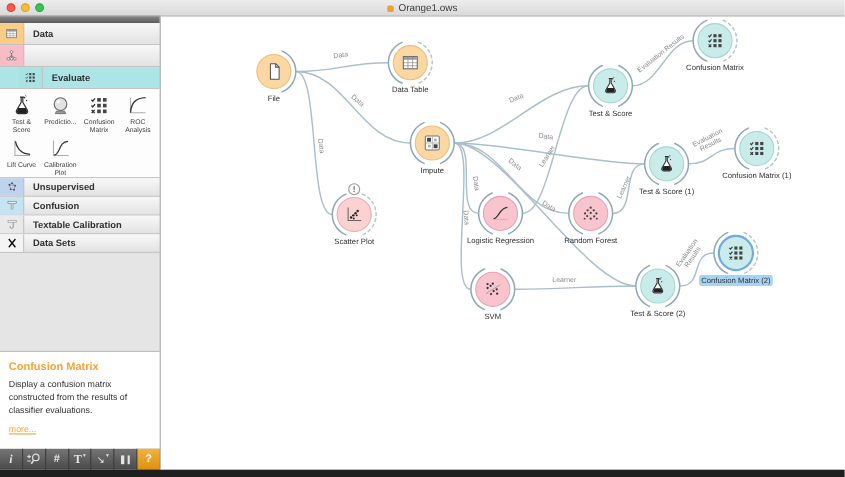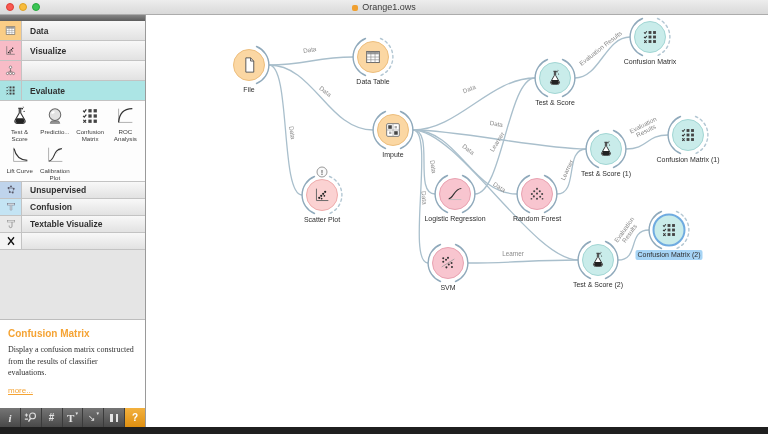--- a/index.html
+++ b/index.html
@@ -16,35 +16,35 @@
   .title-text{height:28px;line-height:14px;text-align:center;font-size:9px;color:#3b3b3b;}
   .doc-dot{display:inline-block;width:6px;height:6px;border-radius:2px;background:#F0A030;
            margin-right:4px;vertical-align:middle;}
   
   .sidebar{position:absolute;top:14px;left:0;width:146px;bottom:7px;background:#E7E7E7;
            border-right:1px solid #9A9A9A;box-sizing:border-box;display:flex;flex-direction:column;z-index:5;}
   .dockbar{height:7px;background:linear-gradient(#8d8d8d,#5c5c5c);flex:none;}
   .cat-row{height:19px;flex:none;display:flex;align-items:stretch;border-bottom:1px solid #C3C3C3;
            background:linear-gradient(#F8F8F8,#E2E2E2);cursor:default;}
   .cat-row.small{height:16px;}
-  .cat-row.selected{background:#ACE5E5;}
+  .cat-row.selected{background:#ACE5E5;padding-left:17px;}
   .cat-icon{width:21px;flex:none;display:flex;align-items:center;justify-content:center;
             border-right:1px solid #C3C3C3;}
   .cat-label{flex:1;font-size:8.5px;font-weight:bold;color:#303030;display:flex;align-items:center;
              padding-left:8px;}
   .widget-panel{flex:none;height:81px;background:#FDFDFD;border-bottom:1px solid #C3C3C3;
                 display:grid;grid-template-columns:repeat(4,1fr);grid-auto-rows:39px;
                 padding:3px 2px 0;box-sizing:border-box;overflow:hidden;}
   .widget{display:flex;flex-direction:column;align-items:center;}
   .widget .w-ic{height:23px;display:flex;align-items:flex-end;justify-content:center;}
   .w-label{font-size:6.2px;line-height:1.2;color:#3c3c3c;text-align:center;white-space:pre-line;margin-top:1px;}
   .side-spacer{flex:1;background:#E5E5E5;border-bottom:1px solid #BDBDBD;}
   .desc-panel{flex:none;height:88px;background:#FFFFFF;padding:8px 8px 0;box-sizing:border-box;}
   .desc-title{font-size:10px;font-weight:bold;color:#F5A333;margin:0 0 5px 0;}
-  .desc-body{font-size:8px;color:#303030;line-height:1.45;margin:0;font-family:Liberation Serif, serif;}
+  .desc-body{font-size:8px;color:#303030;line-height:1.45;margin:0;}
   .desc-link{display:inline-block;margin-top:7px;font-size:8px;color:#F5A333;text-decoration:underline;cursor:pointer;}
   .s-toolbar{flex:none;height:19px;display:flex;background:linear-gradient(#757575,#494949);}
   .tb-btn{flex:1;display:flex;align-items:center;justify-content:center;gap:1px;
           border-right:1px solid #3B3B3B;color:#E4E4E4;font-size:10px;cursor:default;}
   .tb-btn:last-child{border-right:none;}
   .tb-btn.accent{background:linear-gradient(#F3B13E,#DF8F10);color:#fff;font-weight:bold;}
   .tb-i{font-family:"Liberation Serif",serif;font-style:italic;font-weight:bold;font-size:11px;}
   .tb-grid{font-weight:bold;font-size:10px;}
   .tb-T{font-family:"Liberation Serif",serif;font-weight:bold;font-size:11px;}
   .mini-caret{font-size:5px;align-self:flex-start;margin-top:2px;}
@@ -75,36 +75,20 @@
             <rect x="4" y="5" width="16" height="14" fill="#fff" stroke="#666" stroke-width="1.2"></rect>
             <rect x="4.6" y="5.6" width="14.8" height="3" fill="#999"></rect>
             <path d="M9.3 5v14M14.6 5v14M4 12h16M4 15.5h16" stroke="#888" stroke-width="0.8" fill="none"></path>
           </svg>
         </span>
         <span class="cat-label">Data</span>
       </div>
       <div class="cat-row">
         <span class="cat-icon" style="background: rgb(248, 188, 199);">
           <svg width="13" height="13" viewBox="0 0 24 24">
-            <path d="M5 4v15h15" fill="none" stroke="#666" stroke-width="1.2"></path>
-            <g fill="#222">
-              <circle cx="8.5" cy="15.5" r="1.4"></circle>
-              <circle cx="11" cy="13" r="1.4"></circle>
-              <circle cx="13.5" cy="10.5" r="1.4"></circle>
-              <circle cx="16" cy="8" r="1.4"></circle>
-              <circle cx="11.5" cy="16.5" r="1.1"></circle>
-              <circle cx="15" cy="13" r="1.1"></circle>
-            </g>
-          </svg>
-        </span>
-        <span class="cat-label">Visualize</span>
-      </div>
-      <div class="cat-row">
-        <span class="cat-icon" style="background: rgb(248, 188, 199);">
-          <svg width="13" height="13" viewBox="0 0 24 24">
             <path d="M12 8v4M12 12l-5 4M12 12l5 4M12 12v4" fill="none" stroke="#555" stroke-width="1.1"></path>
             <g fill="#fff" stroke="#555" stroke-width="1.1">
               <circle cx="12" cy="6" r="2.3"></circle>
               <circle cx="6.5" cy="17.5" r="2.1"></circle>
               <circle cx="12" cy="17.5" r="2.1"></circle>
               <circle cx="17.5" cy="17.5" r="2.1"></circle>
             </g>
           </svg>
         </span>
       </div>
@@ -226,28 +210,29 @@
         </span>
         <span class="cat-label">Confusion</span>
       </div>
       <div class="cat-row small">
         <span class="cat-icon" style="background: rgb(233, 233, 233);">
           <svg width="12" height="12" viewBox="0 0 24 24">
             <rect x="4.5" y="4.5" width="15" height="3.5" fill="#F2F2F2" stroke="#888" stroke-width="1"></rect>
             <path d="M14 8v8.5a2.8 2.8 0 0 1-5.6 0V15" fill="none" stroke="#888" stroke-width="1.6"></path>
           </svg>
         </span>
-        <span class="cat-label">Textable Visualize</span>
+        <span class="cat-label">Textable Calibration</span>
       </div>
       <div class="cat-row small">
         <span class="cat-icon" style="background: rgb(244, 244, 244);">
           <svg width="12" height="12" viewBox="0 0 24 24">
             <path d="M6 4.5L18 19.5M18 4.5L6 19.5" stroke="#111" stroke-width="2.6" fill="none"></path>
           </svg>
         </span>
+        <span class="cat-label">Data Sets</span>
       </div>
     </div>
   <div class="side-spacer"></div>
   <div class="desc-panel">
     <p class="desc-title">Confusion Matrix</p>
     <p class="desc-body">Display a confusion matrix constructed from the results of classifier evaluations.</p>
     <span class="desc-link">more...</span>
   </div>
   <div class="s-toolbar">
       <div class="tb-btn">

